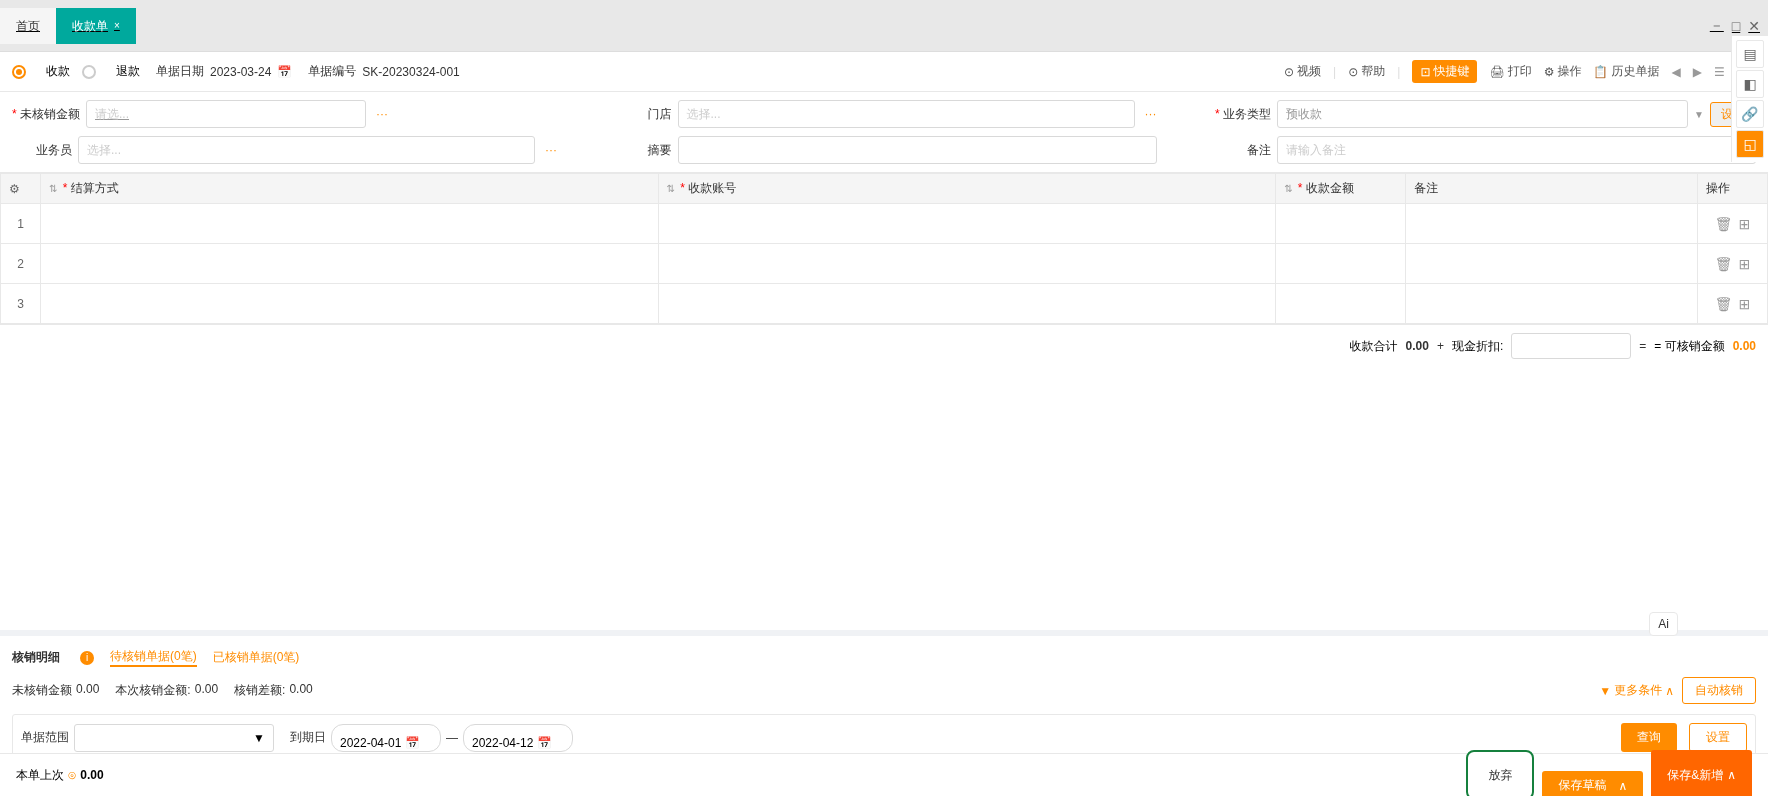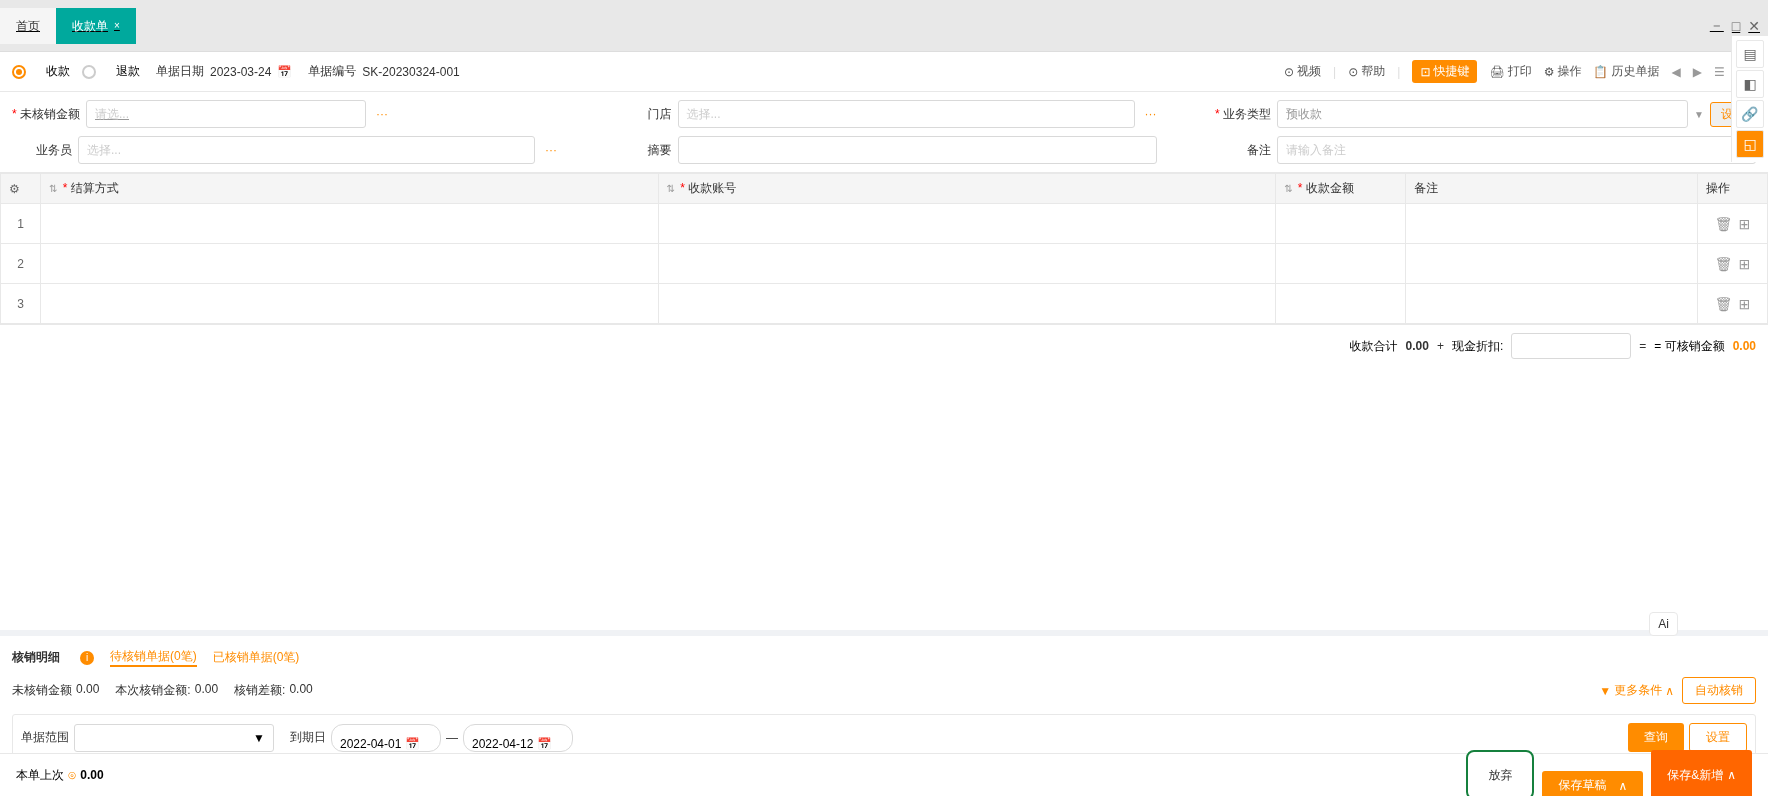--- a/index.html
+++ b/index.html
@@ -130,24 +130,24 @@
     }
     .query-field { display: flex; align-items: center; gap: 5px; }
     .query-field label { color: #333; white-space: nowrap; }
     .query-select {
       width: 200px; height: 28px; border: 1px solid #d9d9d9; border-radius: 3px;
       padding: 0 8px; display: flex; align-items: center; justify-content: space-between;
       cursor: pointer;
     }
     .date-input {
       height: 28px; border: 1px solid #d9d9d9; border-radius: 12px;
-      padding: 0 8px; width: 110px; display: flex; align-items: flex-end; gap: 4px;
+      padding: 11px 8px; width: 110px; display: flex; align-items: flex-start; gap: 4px;
     }
     .date-sep { color: #333; }
-    .query-buttons { margin-left: auto; display: flex; gap: 5px; }
+    .query-buttons { margin-left: auto; display: flex; gap: 12px; }
     .query-btn-primary {
       background: #ff8c00; color: #fff; border: none;
       padding: 5px 16px; border-radius: 3px; cursor: pointer;
     }
     .query-btn-secondary {
       background: #fff; border: 1px solid #ff8c00; color: #ff8c00;
       padding: 5px 16px; border-radius: 3px; cursor: pointer;
     }
 
     

